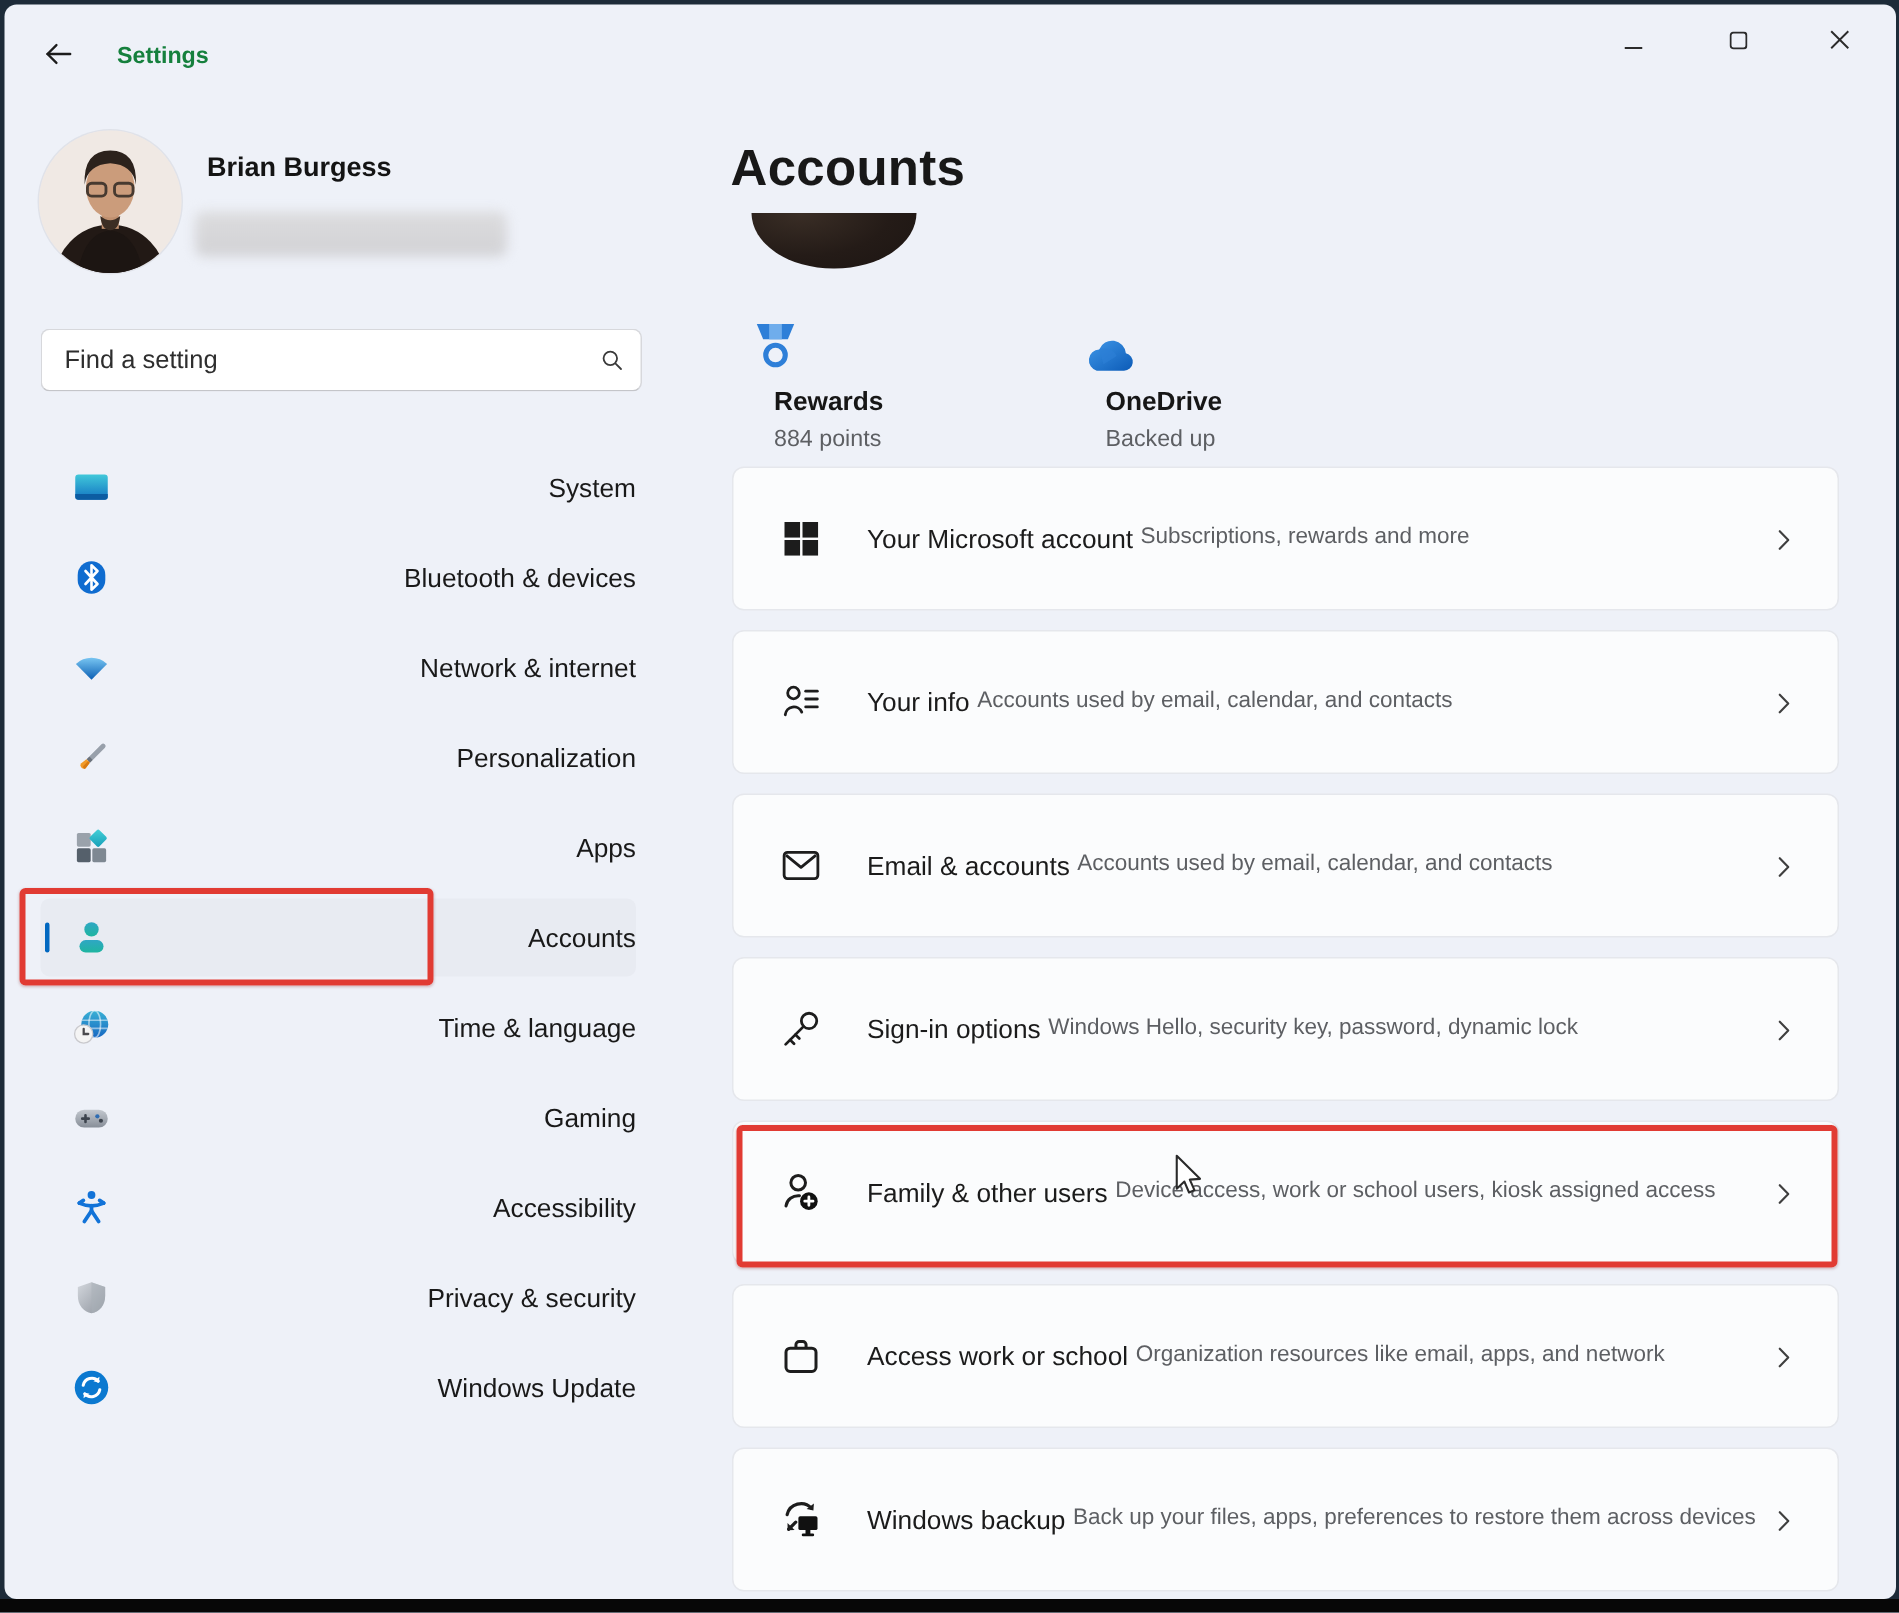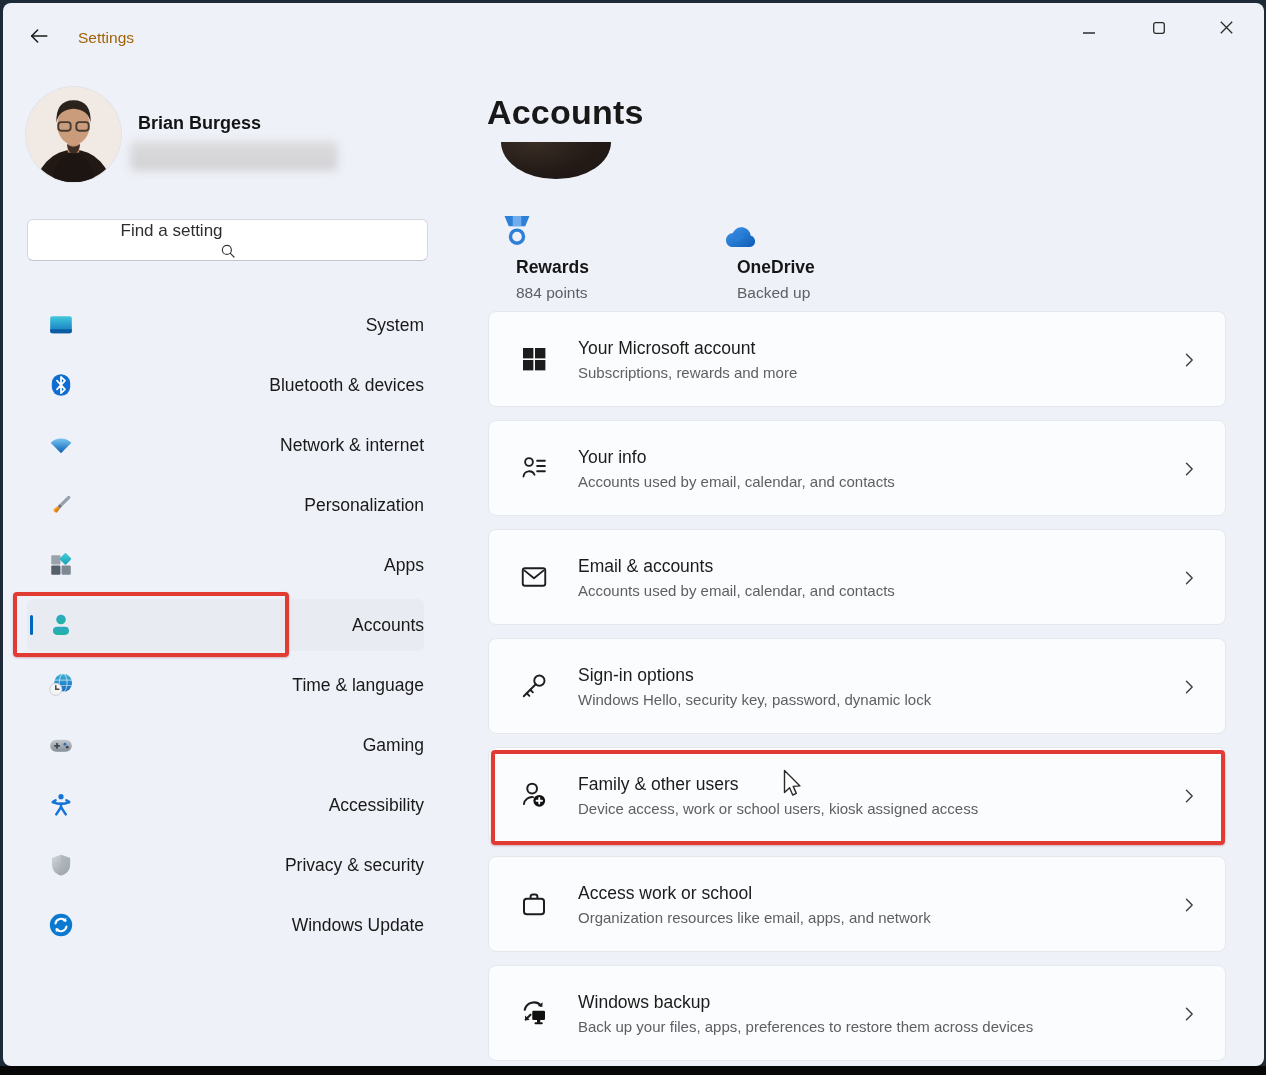--- a/index.html
+++ b/index.html
@@ -11,32 +11,32 @@
     overflow:hidden;
     -webkit-font-smoothing:antialiased;
   }
   .backdrop-bottom { position:absolute; left:0; right:0; bottom:0; height:9px; background:#070707; }
   #window {
     position:absolute; left:3px; top:3px; width:1261px; height:1063px;
     background:#eef1f8; border-radius:8px; overflow:hidden;
   }
   
   .back-btn { position:absolute; left:19px; top:19px; width:34px; height:32px; display:flex; align-items:center; justify-content:center; border-radius:5px; cursor:default; }
-  .win-title { position:absolute; left:75px; top:26px; font-size:15.5px; font-weight:400; color:#a16207; }
+  .win-title { position:absolute; left:75px; top:26px; font-size:15.5px; font-weight:700; color:#15803d; }
   .caption-btn { position:absolute; top:8px; width:46px; height:36px; display:flex; align-items:center; justify-content:center; }
   .cap-min { left:1063px; } .cap-max { left:1133px; } .cap-close { left:1200px; }
   
   .avatar { position:absolute; left:23px; top:84px; width:95px; height:95px; border-radius:50%; overflow:hidden; background:#f1ebe7; box-shadow:0 0 0 1px rgba(0,0,0,.06); }
-  .user-name { position:absolute; left:135px; top:110px; font-size:18px; font-weight:700; color:#141414; }
+  .user-name { position:absolute; left:135px; top:98px; font-size:18px; font-weight:700; color:#141414; }
   .email-blur { position:absolute; left:127px; top:138px; width:208px; height:30px; border-radius:6px;
     background:linear-gradient(180deg,#dcdcde,#d2d2d5); filter:blur(4px); }
   .search-box {
     position:absolute; left:24px; top:216px; width:401px; height:42px;
     background:#ffffff; border:1px solid #d7d8dc; border-bottom-color:#c4c5c9; border-radius:6px;
-    display:flex; align-items:center;flex-direction:column;
+    display:flex; align-items:center;
   }
   .search-box input {
     flex:1; border:none; outline:none; background:transparent;
     font-family:"Liberation Sans", sans-serif; font-size:17px; color:#1b1b1b; padding:0 8px 0 15px;
   }
   .search-box input::placeholder { color:#2e2e2e; opacity:1; }
   .search-glyph { width:38px; display:flex; align-items:center; justify-content:center; }
   .nav { position:absolute; left:24px; top:296px; width:397px; }
   .nav-item {
     position:relative; height:52px; margin-bottom:8px; border-radius:6px;
@@ -62,21 +62,21 @@
   .quick .qtext { margin-left:16px; }
   .quick .qlabel { font-size:17.5px; font-weight:700; color:#161616; }
   .quick .qvalue { margin-top:6px; font-size:15.5px; color:#5d5f63; }
   .cards { position:absolute; left:485px; top:308px; width:738px; }
   .card {
     position:relative; height:96px; margin-bottom:13px;
     background:#fbfcfd; border:1px solid #e5e7ec; border-radius:8px;
     display:flex; align-items:center; cursor:default;
   }
   .card .cicon { width:30px; height:30px; margin-left:30px; flex:0 0 30px; display:flex; }
-  .card .ctext { margin-left:29px; display:flex; flex-direction:column; gap:5px; }
+  .card .ctext { margin-left:29px; display:flex; flex-direction:row; gap:5px; }
   .card .ctitle { font-size:17.5px; color:#1b1b1b; }
   .card .csub { font-size:15px; color:#5d5f63; }
   .card .cchevron { position:absolute; right:26px; top:37px; }
   
   .red-rect { position:absolute; border:4px solid #e13b33; border-radius:4px; box-shadow:0 1px 2px rgba(120,0,0,.25); pointer-events:none; }
   .red-sidebar { left:10px; top:589px; width:276px; height:65px; }
   .red-family { left:488px; top:747px; width:734px; height:95px; }
   .cursor { position:absolute; left:776px; top:765px; z-index:50; }
 </style>
 </head>

